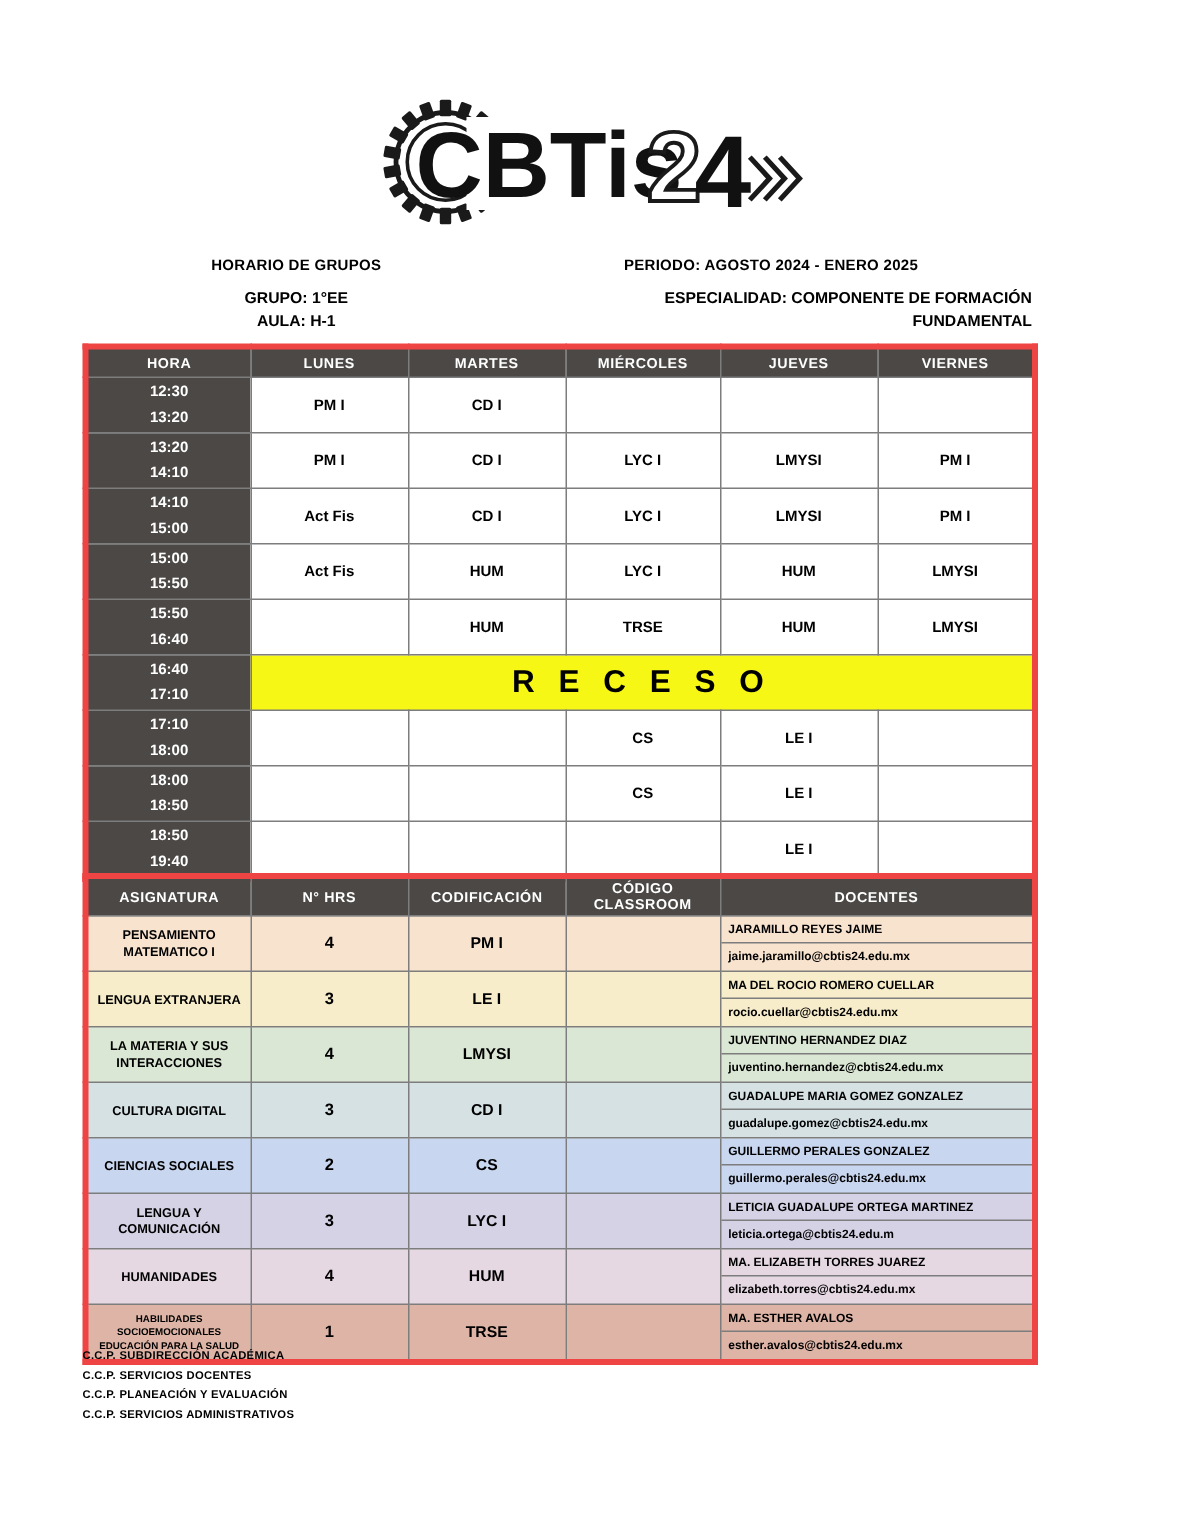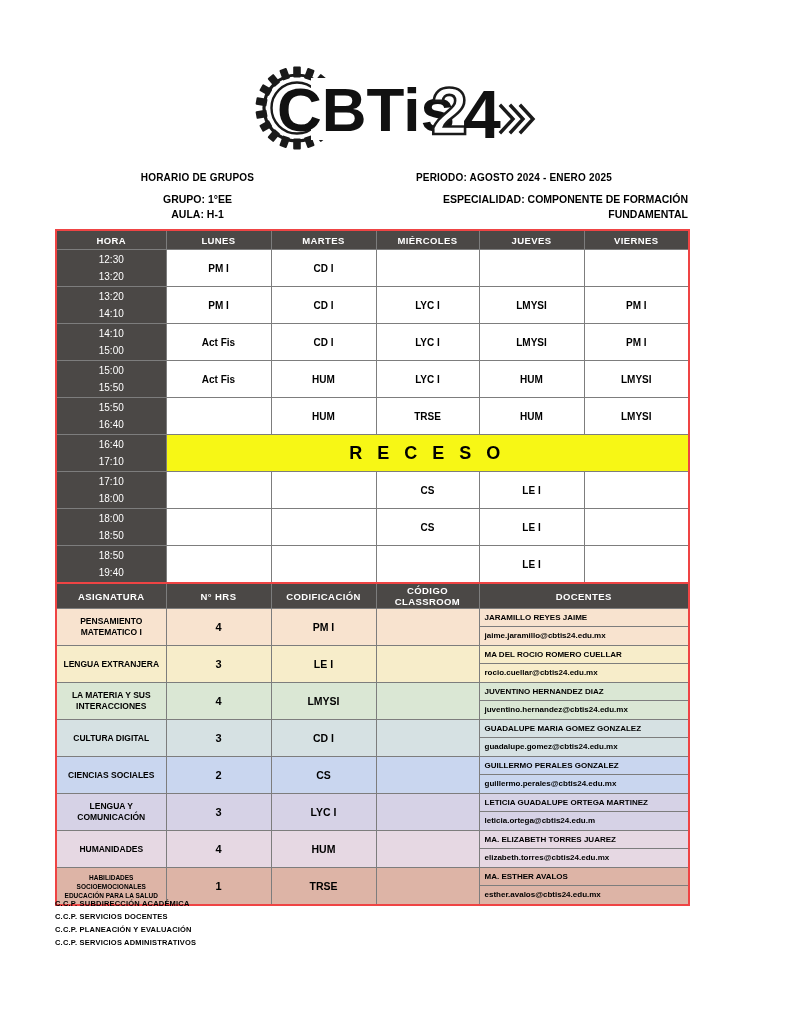--- a/index.html
+++ b/index.html
@@ -70,21 +70,21 @@
     width: 348px;
     text-align: right;
     line-height: 15px;
   }
 
   
   table.grid {
     position: absolute;
     border-collapse: collapse;
     table-layout: fixed;
-    border: 2px solid #ef4444;
+    border: 4px solid #ef4444;
   }
   table.grid td, table.grid th {
     border: 1px solid #7d7d7d;
     padding: 0;
     text-align: center;
     vertical-align: middle;
   }
   .hcell {
     background: #4b4846;
     color: #ffffff;
@@ -98,33 +98,33 @@
   
   #schedule-table {
     left: 55px;
     top: 229px;
     width: 633px;
   }
   #schedule-table .hour {
     background: #4b4846;
     color: #ffffff;
     font-size: 10px;
-    font-weight: normal;
+    font-weight: bold;
     height: 36px;
     line-height: 17px;
   }
   #schedule-table .slot {
     height: 36px;
     font-size: 10px;
     font-weight: bold;
     background: #ffffff;
   }
   #schedule-table .receso {
     background: #f7f715;
-    font-size: 18px;
+    font-size: 21px;
     font-weight: bold;
     letter-spacing: 5px;
     height: 36px;
   }
 
   
   .c-pm   { background: #f8e3cf; }
   .c-cd   { background: #d6e1e3; }
   .c-lyc  { background: #d6d2e6; }
   .c-lmysi{ background: #dae7d4; }

